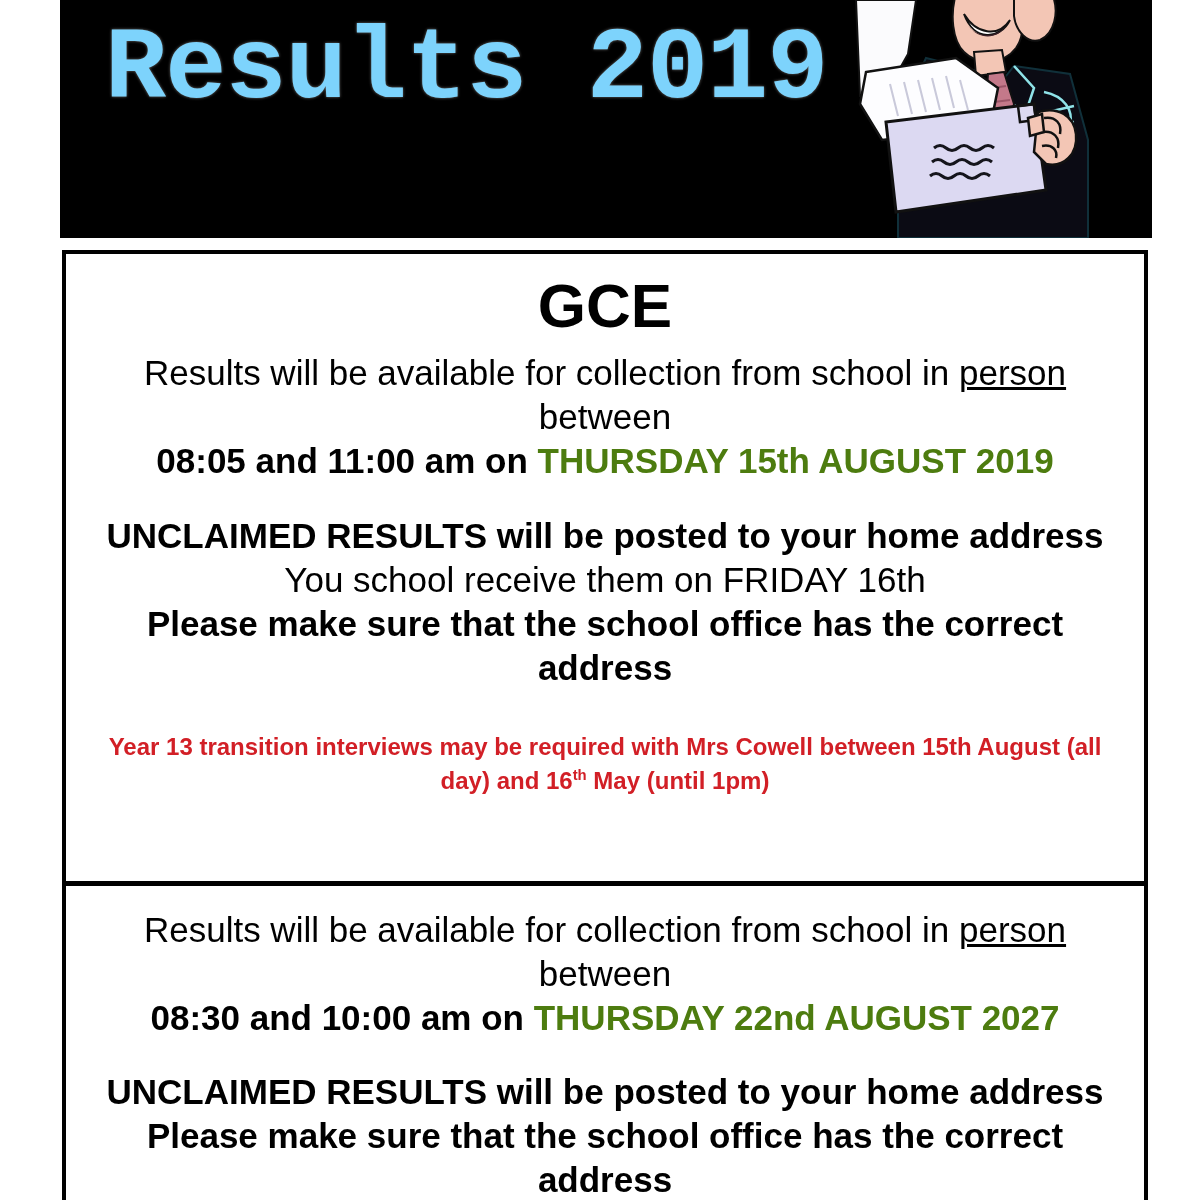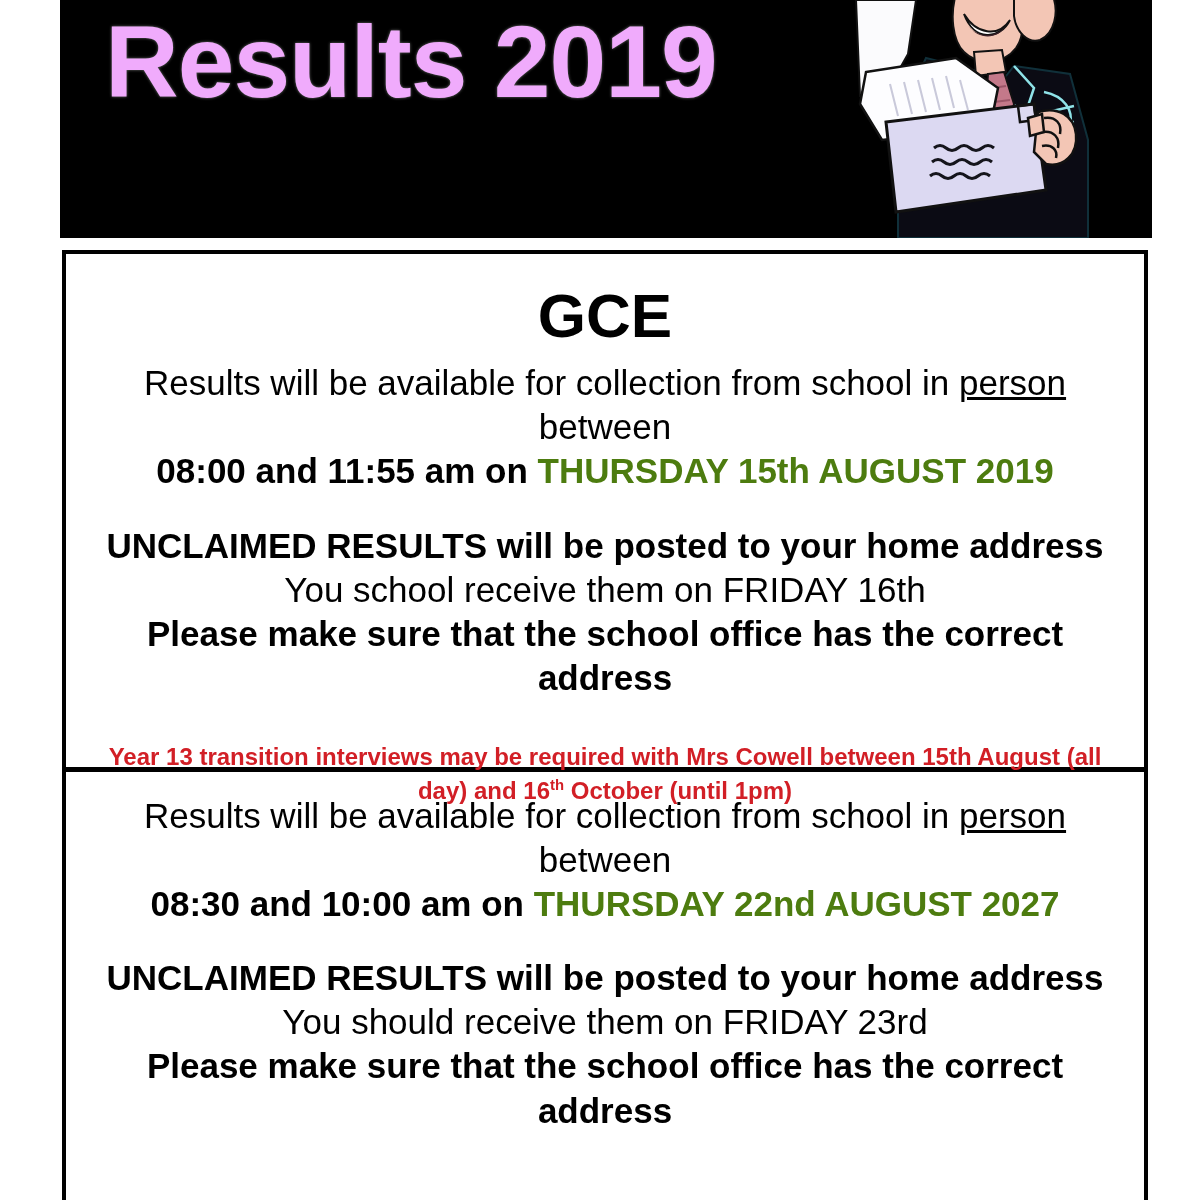--- a/index.html
+++ b/index.html
@@ -28,23 +28,23 @@
     left: 60px;
     top: 0;
     width: 1092px;
     height: 238px;
     background: #000000;
     overflow: hidden;
   }
   .banner-title {
     position: absolute;
     left: 45px;
-    top: 6px;
-    color: #f0abfc;
-    font-family: Liberation Sans, sans-serif;
+    top: 14px;
+    color: #7dd3fc;
+    font-family: Liberation Mono, monospace;
     font-size: 102px;
     font-weight: bold;
     letter-spacing: -1px;
     line-height: 1.1;
     white-space: nowrap;
     text-shadow: 0 0 3px rgba(255,255,255,0.45);
   }
 
   
   .illustration {
@@ -71,23 +71,23 @@
     border-bottom: none;
     background: #ffffff;
     box-sizing: border-box;
   }
 
   .section {
     box-sizing: border-box;
     padding: 0 14px;
   }
   .section.gce {
-    height: 518px;
+    height: 632px;
     border-bottom: 5px solid #000000;
-    padding-top: 30px;
+    padding-top: 20px;
   }
   .section.gcse {
     padding-top: 22px;
   }
 
   .section-heading {
     text-align: center;
     font-family: "Liberation Sans Narrow", "Liberation Sans", sans-serif;
     font-size: 62px;
     font-weight: bold;
@@ -220,49 +220,48 @@
 
     <div class="section gce">
 
       <h2 class="section-heading">GCE</h2>
 
       <p class="para line-normal">
         <span>Results will be available for collection from school in </span><span class="u">person</span><span> between</span>
       </p>
 
       <p class="para line-bold">
-        <span>08:00 and 11:55 am on </span><span class="red">THURSDAY 15th AUGUST 2019</span>
+        <span>08:05 and 11:00 am on </span><span class="red">THURSDAY 15th AUGUST 2019</span>
       </p>
 
       <div class="spacer-md"></div>
 
       <p class="para line-bold">UNCLAIMED RESULTS will be posted to your home address</p>
       <p class="para line-semi">You school receive them on FRIDAY 16th</p>
       <p class="para line-bold">Please make sure that the school office has the correct address</p>
 
       <div class="spacer-lg"></div>
 
       <p class="note-block">
-        <span>Year 13 transition interviews may be required with Mrs Cowell between 15th August (all day) and 16</span><sup>th</sup><span> October (until 1pm)</span>
+        <span>Year 13 transition interviews may be required with Mrs Cowell between 15th August (all day) and 16</span><sup>th</sup><span> May (until 1pm)</span>
       </p>
     </div>
 
     <div class="section gcse">
 
 
       <p class="para line-normal">
         <span>Results will be available for collection from school in </span><span class="u">person</span><span> between</span>
       </p>
 
       <p class="para line-bold">
         <span>08:30 and 10:00 am on </span><span class="red">THURSDAY 22nd AUGUST 2027</span>
       </p>
 
       <div class="spacer-md"></div>
 
       <p class="para line-bold">UNCLAIMED RESULTS will be posted to your home address</p>
-      <p class="para line-semi">You should receive them on FRIDAY 23rd</p>
       <p class="para line-bold">Please make sure that the school office has the correct address</p>
 
     </div>
 
   </div>
 </div>
 
 </body></html>

